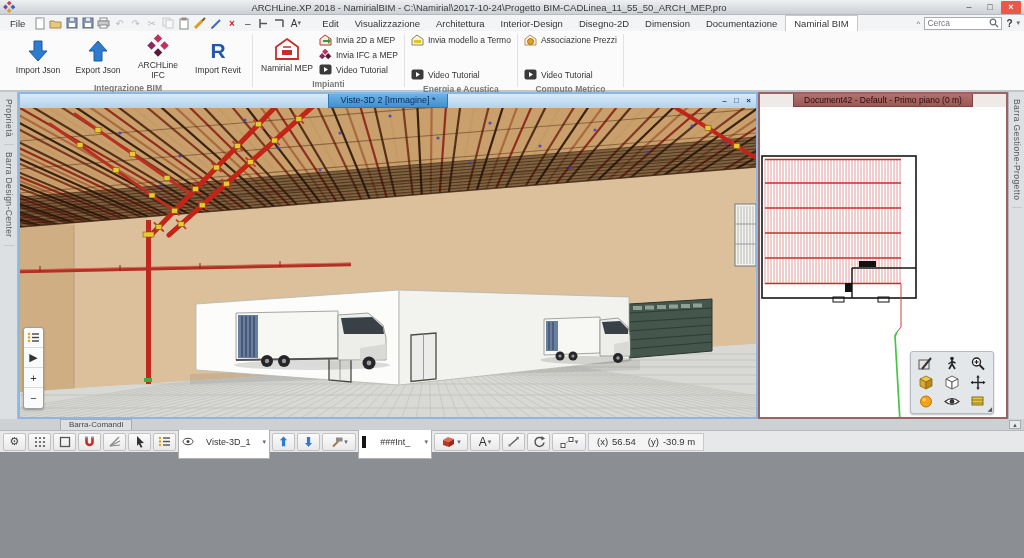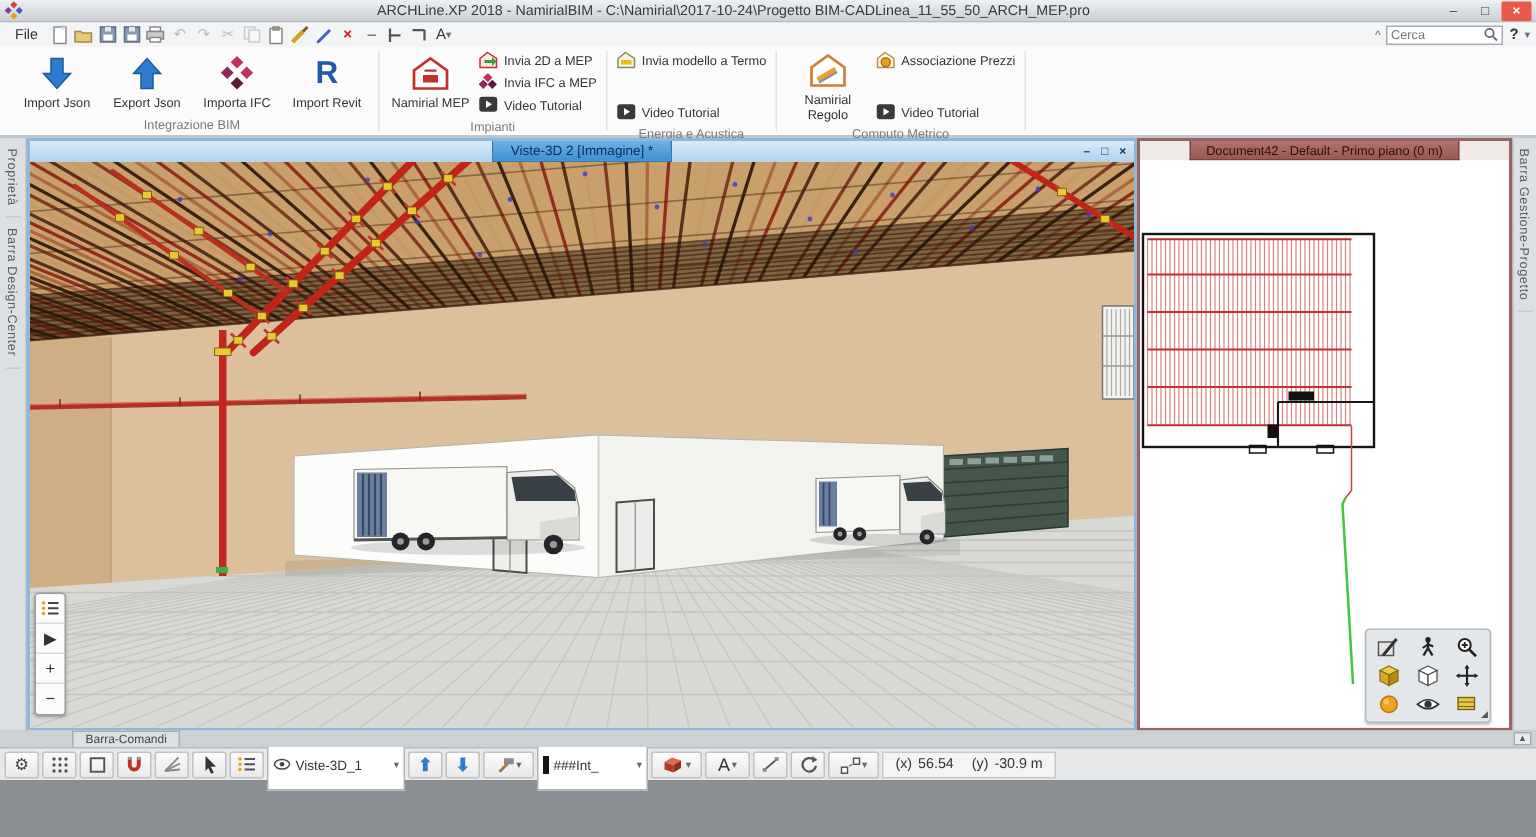--- a/index.html
+++ b/index.html
@@ -1,17 +1,17 @@
 <!DOCTYPE html>
 <html><head>
 <meta charset="utf-8">
 <style>
 *{margin:0;padding:0;box-sizing:border-box;}
 html,body{width:1024px;height:558px;overflow:hidden;font-family:"Liberation Sans",sans-serif;background:#8b8f93;}
-.app{position:relative;width:1024px;height:520px;display:flex;flex-direction:column;background:#eceff1;}
+.app{position:relative;width:1024px;height:452px;display:flex;flex-direction:column;background:#eceff1;}
 
 
 .titlebar{height:15px;background:linear-gradient(#eef0f2,#ccd0d4);display:flex;align-items:center;padding:0 3px;border-bottom:1px solid #b7bbbf;}
 .app-icon{width:12px;height:12px;margin-right:4px;}
 .titlebar .title{flex:1;text-align:center;font-size:9.5px;color:#3a3a3a;white-space:nowrap;overflow:hidden;}
 .win-controls{display:flex;gap:1px;}
 .win-btn{width:20px;height:13px;font-size:9px;line-height:13px;text-align:center;color:#444;}
 .win-btn.close{background:#e8594a;color:#fff;font-weight:bold;border-radius:1px;}
 
 
@@ -26,21 +26,21 @@
 .collapse-chip{font-size:8px;color:#667;}
 .searchbox{width:78px;height:13px;border:1px solid #a8acb0;background:#fff;display:flex;align-items:center;padding:0 2px;}
 .searchbox input{flex:1;border:none;outline:none;font-size:8.5px;font-family:"Liberation Sans",sans-serif;color:#555;min-width:0;background:transparent;}
 .help-q{font-size:10px;color:#333;font-weight:bold;}
 .caret{font-size:7px;color:#667;}
 
 
 .ribbon{height:61px;background:#fbfbfb;display:flex;align-items:stretch;border-bottom:2px solid #bfc6cc;padding-left:4px;}
 .rgroup{display:flex;flex-direction:column;}
 .rgroup-body{flex:1;display:flex;align-items:center;padding:2px 6px;gap:4px;}
-.rgroup-label{height:13px;text-align:center;font-size:8.5px;color:#7a7a7a;line-height:12px;}
+.rgroup-label{height:13px;text-align:center;font-size:8.5px;color:#7a7a7a;line-height:12px;font-weight:bold;}
 .rsep{width:1px;background:#e2e2e2;margin:3px 0;}
 .bigbtn{width:56px;display:flex;flex-direction:column;align-items:center;gap:1px;font-size:8.5px;color:#333;text-align:center;}
 .bigbtn .bicon{height:26px;display:flex;align-items:center;justify-content:center;}
 .smallcol{display:flex;flex-direction:column;justify-content:center;gap:2px;}
 .smallcol.spread{gap:22px;}
 .smallbtn{display:flex;align-items:center;gap:4px;font-size:8.5px;color:#333;height:13px;white-space:nowrap;}
 .revit-r{font-size:21px;font-weight:bold;color:#2257a8;line-height:22px;}
 
 
 .workspace{flex:1;display:flex;background:#84888c;overflow:hidden;}
@@ -61,26 +61,26 @@
 
 .view2d{flex:1;border:2px solid #9a6262;display:flex;flex-direction:column;background:#fff;text-align:right;}
 .vstrip2{height:13px;background:#efe9e8;position:relative;display:flex;align-items:center;justify-content:center;flex:0 0 13px;}
 .vtab2d{background:linear-gradient(#b07270,#9a5754);color:#2e0c0c;font-size:8.5px;line-height:12px;padding:0 10px;border:1px solid #7a4240;border-top:none;}
 .canvas2d{flex:1;position:relative;overflow:hidden;background:#fff;}
 .nav-palette{position:absolute;right:12px;bottom:3px;width:84px;background:#e3e7ea;border:1px solid #b5babe;border-radius:3px;box-shadow:0 1px 2px rgba(0,0,0,.25);display:grid;grid-template-columns:repeat(3,1fr);padding:2px;}
 .np-cell{height:19px;display:flex;align-items:center;justify-content:center;}
 .np-corner{position:absolute;right:1px;bottom:1px;font-size:6px;color:#555;}
 
 
-.cmdrow{height:11px;background:#cdd1d4;display:flex;align-items:flex-start;padding-left:48px;position:relative;}
+.cmdrow{height:11px;background:#cdd1d4;display:flex;align-items:flex-start;padding-left:60px;position:relative;}
 .cmdtab{font-size:8px;color:#444;background:#dde0e2;border:1px solid #a8acb0;border-bottom:none;padding:0 8px;line-height:10px;}
 .cmd-scroll{position:absolute;right:3px;top:1px;width:12px;height:9px;background:#e8eaec;border:1px solid #a8acb0;font-size:6px;text-align:center;line-height:8px;color:#555;}
 .statusbar{height:22px;background:#e7e8e9;border-top:1px solid #b6b8ba;display:flex;align-items:center;padding:0 3px;gap:2px;}
 .sbtn{height:18px;min-width:23px;background:linear-gradient(#fbfbfb,#e9e9e9);border:1px solid #c2c2c2;border-radius:2px;display:flex;align-items:center;justify-content:center;font-size:11px;color:#444;gap:1px;padding:0 2px;}
-.scombo{height:18px;background:#fff;border:1px solid #b2b2b2;display:flex;align-items:center;font-size:9px;color:#333;padding:16px 3px;gap:3px;}
+.scombo{height:18px;background:#fff;border:1px solid #b2b2b2;display:flex;align-items:center;font-size:9px;color:#333;padding:16px 3px;gap:3px;text-align:center;}
 .blue-arrow{color:#2f7bd0;font-weight:bold;font-size:12px;}
 .hint{flex:1;height:18px;background:#f4f4f4;border:1px solid #c8c8c8;font-size:9.5px;color:#333;display:flex;align-items:center;padding:0 7px;margin:0 4px;white-space:nowrap;overflow:hidden;}
 .coords{height:18px;background:#f4f4f4;border:1px solid #c8c8c8;font-size:9.5px;color:#333;display:flex;align-items:center;gap:4px;padding:0 8px;white-space:nowrap;}
 .coords b{font-weight:normal;margin-right:8px;}
 .swatch{width:4px;height:12px;background:#151515;display:inline-block;}
 </style>
 </head>
 <body>
 
 <div class="app">
@@ -172,20 +172,30 @@
     <span class="mi">
         <svg width="11" height="11">
           <line x1="1" y1="2" x2="9" y2="2" stroke="#555" stroke-width="1.5"></line>
           <line x1="9" y1="2" x2="9" y2="9" stroke="#555" stroke-width="1.5"></line>
         </svg>
       </span>
     <span class="mi">
         <span style="font-size:10px;color:#333;">A</span>
         <span class="caret">▾</span>
       </span>
+    <span class="menu-items">
+      <span class="menu-item">Edit</span>
+      <span class="menu-item">Visualizzazione</span>
+      <span class="menu-item">Architettura</span>
+      <span class="menu-item">Interior-Design</span>
+      <span class="menu-item">Disegno-2D</span>
+      <span class="menu-item">Dimension</span>
+      <span class="menu-item">Documentazione</span>
+      <span class="menu-item active">Namirial BIM</span>
+    </span>
     <span class="menu-right">
       <span class="collapse-chip">^</span>
       <span class="searchbox">
         <input placeholder="Cerca" style="">
         <svg width="10" height="10">
             <circle cx="4" cy="4" r="2.8" fill="none" stroke="#667" stroke-width="1.2"></circle>
             <line x1="6.2" y1="6.2" x2="9" y2="9" stroke="#667" stroke-width="1.2"></line>
           </svg>
       </span>
       <span class="help-q">?</span>
@@ -214,21 +224,21 @@
         </div>
         <div class="bigbtn">
           <span class="bicon">
               <svg width="26" height="24">
             <rect x="10" y="1.5" width="6" height="6" transform="rotate(45 13 4.5)" fill="#c03060"></rect>
             <rect x="3.5" y="8.5" width="6" height="6" transform="rotate(45 6.5 11.5)" fill="#8a2a5a"></rect>
             <rect x="16.5" y="8.5" width="6" height="6" transform="rotate(45 19.5 11.5)" fill="#c03060"></rect>
             <rect x="10" y="15.5" width="6" height="6" transform="rotate(45 13 18.5)" fill="#5a1a3a"></rect>
           </svg>
             </span>
-          <span>Importa IFC</span>
+          <span>ARCHLine IFC</span>
         </div>
         <div class="bigbtn">
           <span class="bicon revit-r">R</span>
           <span>Import Revit</span>
         </div>
       </div>
       <div class="rgroup-label">Integrazione BIM</div>
     </div>
     <div class="rsep"></div>
 
@@ -291,30 +301,20 @@
             <span>Video Tutorial</span>
           </div>
         </div>
       </div>
       <div class="rgroup-label">Energia e Acustica</div>
     </div>
     <div class="rsep"></div>
 
     <div class="rgroup">
       <div class="rgroup-body">
-        <div class="bigbtn">
-          <span class="bicon">
-              <svg width="26" height="24">
-                <path d="M13 2 L24 10 V22 H2 V10 Z" fill="#fff" stroke="#d08030" stroke-width="1.8"></path>
-                <line x1="6" y1="18" x2="18" y2="11" stroke="#e8a030" stroke-width="3"></line>
-                <line x1="7" y1="20" x2="19" y2="13" stroke="#8a8a8a" stroke-width="1.5"></line>
-              </svg>
-            </span>
-          <span>Namirial Regolo</span>
-        </div>
         <div class="smallcol spread">
           <div class="smallbtn">
             <svg width="13" height="12">
                 <path d="M6 1 L12 5 V11 H1 V5 Z" fill="#fdf4e4" stroke="#b89050"></path>
                 <circle cx="6.5" cy="7.5" r="3" fill="#e8a020" stroke="#a87010"></circle>
               </svg>
             <span>Associazione Prezzi</span>
           </div>
           <div class="smallbtn">
             <svg width="13" height="11">

